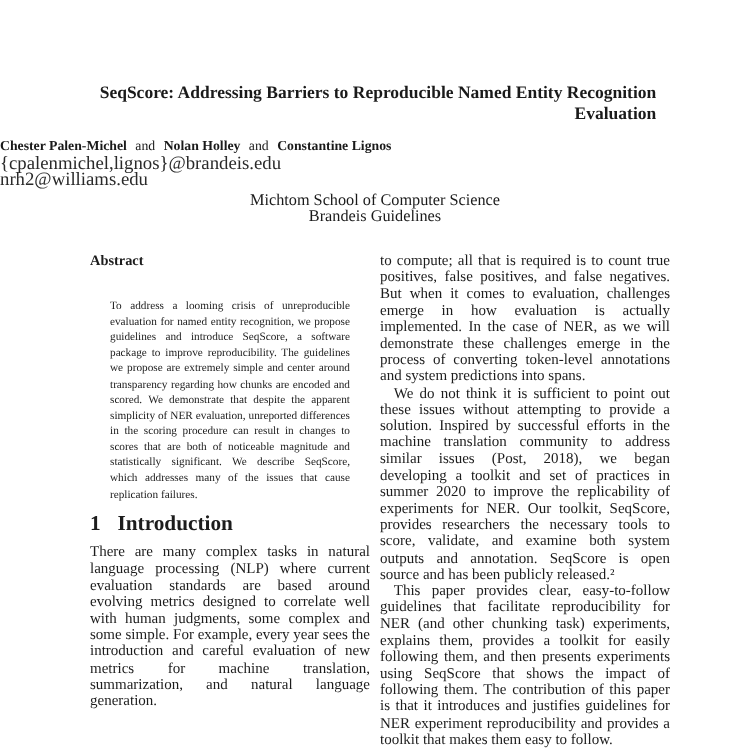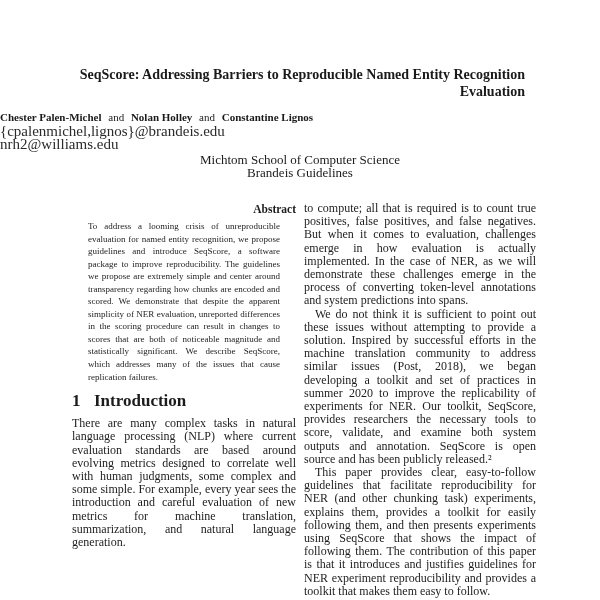--- a/index.html
+++ b/index.html
@@ -54,25 +54,25 @@
 
   
   .col {
     position: absolute;
     top: 202px;
   }
   .col-left  { left: 72px;  width: 224px; }
   .col-right { left: 304px; width: 232px; }
 
   .abstract-heading {
-    text-align: right;
+    text-align: left;
     font-weight: bold;
     font-size: 11.5px;
     line-height: 14px;
-    margin: 0 0 4px 0;
+    margin: 0 0 22px 0;
   }
   .abstract-text {
     width: 192px;
     margin: 0 auto;
     font-size: 9px;
     line-height: 12.55px;
     text-align: justify;
     hyphens: auto;
     -webkit-hyphens: auto;
   }

